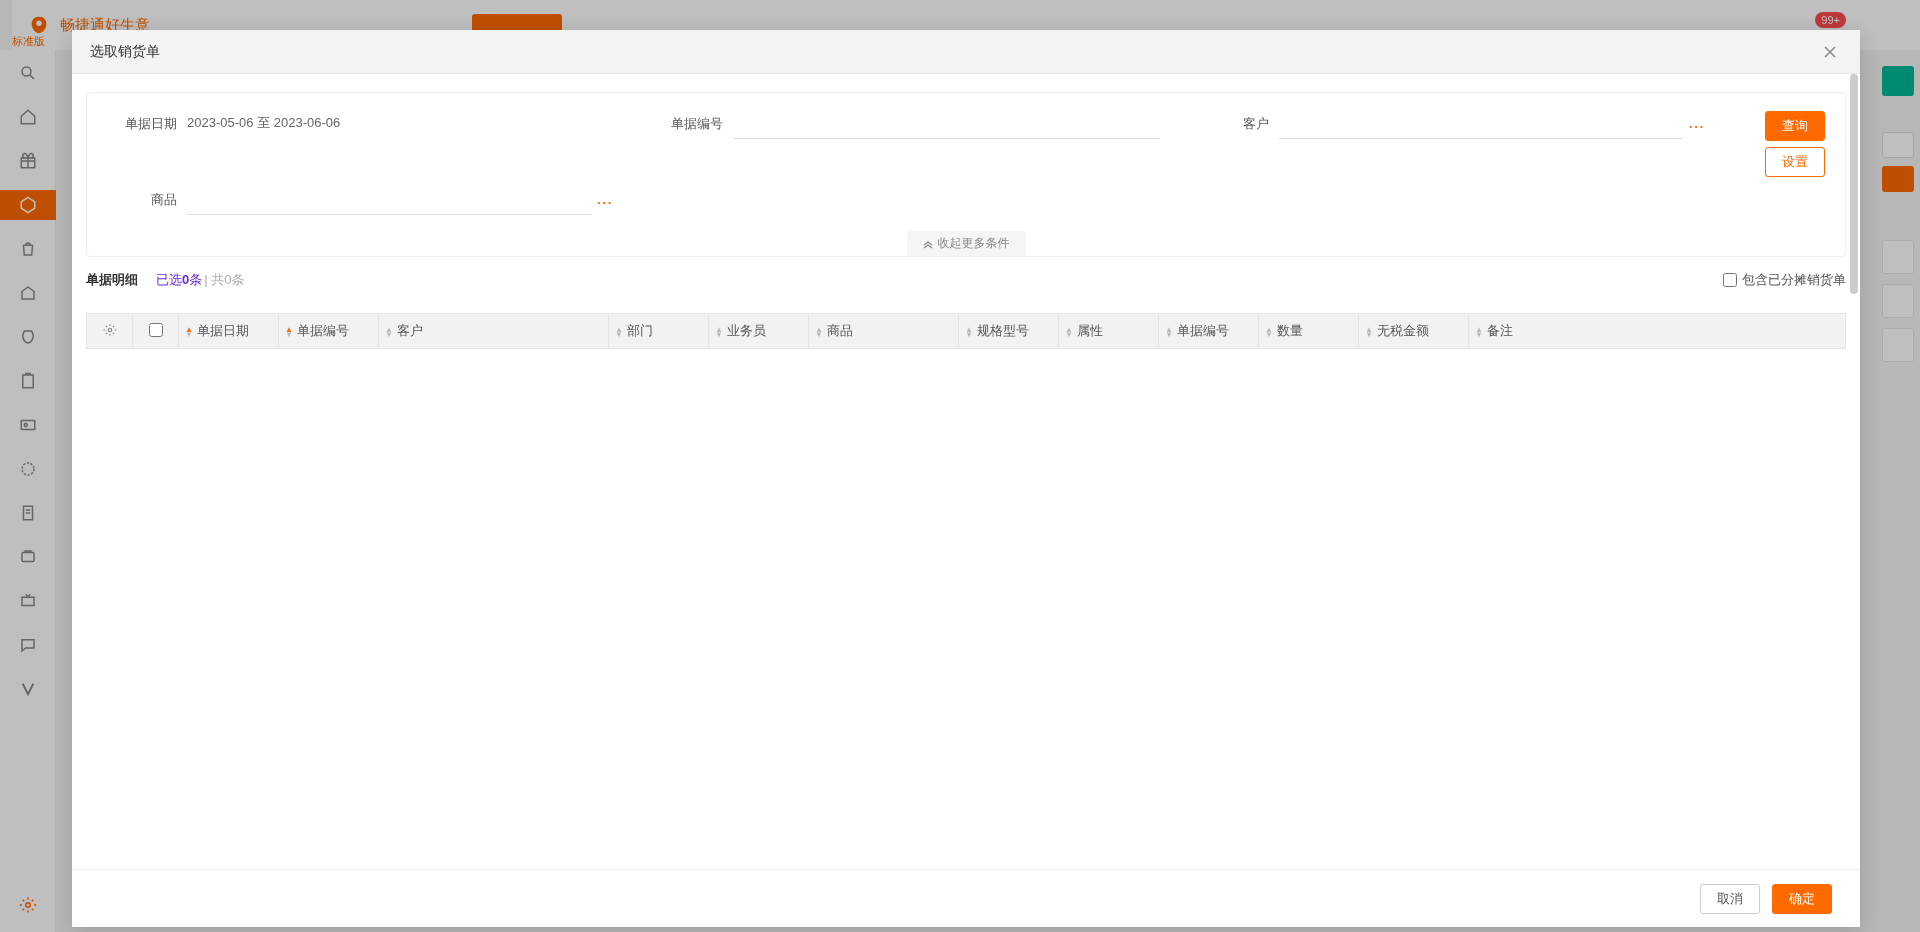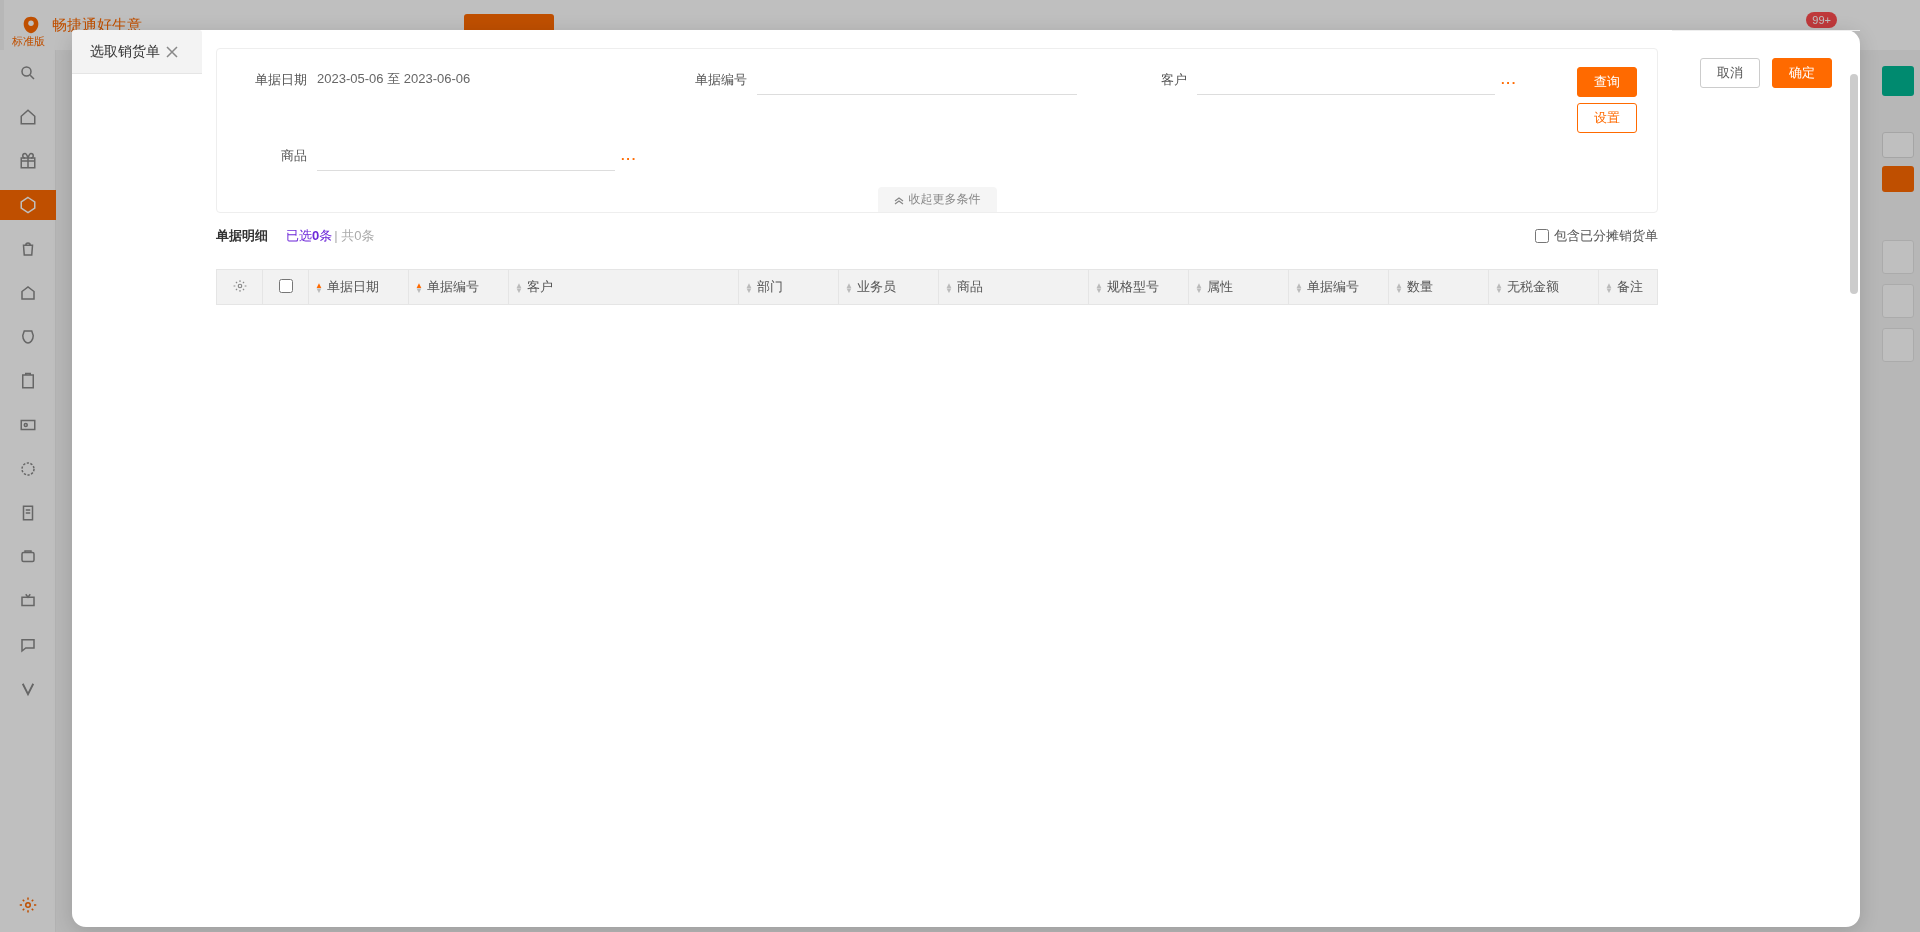--- a/index.html
+++ b/index.html
@@ -2,46 +2,46 @@
 <html><head>
 <meta charset="utf-8">
 <style>
 * { margin: 0; padding: 0; box-sizing: border-box; }
 body { font-family: "Microsoft YaHei", Arial, sans-serif; font-size: 13px; background: #f5f5f5; color: #333; overflow: hidden; width: 1920px; height: 932px; position: relative; }
 
 
 .backdrop { position: absolute; inset: 0; background: rgba(0,0,0,0.25); }
 
 
-.bg-header { position: absolute; top: 0; left: 4px; right: 0; height: 50px; background: #fff; display: flex; align-items: center; padding: 0 12px; }
+.bg-header { position: absolute; top: 0; left: 12px; right: 0; height: 50px; background: #fff; display: flex; align-items: center; padding: 0 12px; }
 .bg-logo { width: 30px; height: 30px; background: #fff; border-radius: 6px; display: flex; align-items: center; justify-content: center; }
 .bg-logo svg { width: 22px; height: 22px; }
 .bg-brand { color: #ff6a00; font-size: 15px; margin-left: 6px; font-weight: 500; }
 .bg-edition { position: absolute; left: 12px; top: 34px; color: #ff6a00; font-size: 11px; }
-.bg-right { position: absolute; right: 83px; top: 12px; display: flex; align-items: center; gap: 14px; }
+.bg-right { position: absolute; right: 74px; top: 12px; display: flex; align-items: center; gap: 14px; }
 .bg-badge { background: #ff4d4f; color: #fff; font-size: 11px; padding: 2px 6px; border-radius: 9px; }
 .bg-orange-btn { position: absolute; top: 14px; left: 460px; width: 90px; height: 28px; background: #ff6a00; border-radius: 3px; }
 
 
 .bg-nav { position: absolute; left: 0; top: 50px; bottom: 0; width: 56px; background: #fff; border-right: 1px solid #eee; display: flex; flex-direction: column; align-items: center; padding-top: 8px; gap: 14px; }
 .bg-nav-item { width: 40px; height: 30px; display: flex; align-items: center; justify-content: center; color: #888; border-radius: 4px; }
 .bg-nav-item.active { background: #ff6a00; color: #fff; width: 56px; border-radius: 0; }
 .bg-nav-item svg { width: 18px; height: 18px; }
 .bg-nav-spacer { flex: 1; }
 .bg-nav-gear { color: #ff6a00; margin-bottom: 12px; }
 
 
 .bg-right-panel { position: absolute; right: 0; top: 60px; width: 44px; display: flex; flex-direction: column; gap: 8px; padding: 6px; }
 .bg-rp-btn { height: 30px; background: #00b894; border-radius: 3px; }
 .bg-rp-btn.o { background: #ff6a00; }
 .bg-rp-btn.w { background: #fff; border: 1px solid #ddd; }
 .bg-rp-box { height: 34px; background: #fff; border: 1px solid #e5e5e5; border-radius: 3px; margin-top: 2px; }
 
 
-.modal { position: absolute; left: 72px; top: 30px; right: 60px; bottom: 5px; background: #fff; border-radius: 14px; box-shadow: 0 4px 20px rgba(0,0,0,0.15); display: flex; flex-direction: row; }
+.modal { position: absolute; left: 72px; top: 30px; right: 60px; bottom: 5px; background: #fff; border-radius: 0; box-shadow: 0 4px 20px rgba(0,0,0,0.15); display: flex; flex-direction: column; }
 .modal-header { height: 44px; background: #f3f3f3; display: flex; align-items: center; padding: 0 18px; border-bottom: 1px solid #e5e5e5; border-radius: 3px 3px 0 0; }
 .modal-title { font-size: 14px; color: #333; }
 .modal-close { margin-left: auto; width: 24px; height: 24px; display: flex; align-items: center; justify-content: center; cursor: pointer; color: #888; }
 .modal-close svg { width: 14px; height: 14px; }
 
 .modal-body { flex: 1; overflow: auto; padding: 18px 14px 0 14px; display: flex; flex-direction: column; position: relative; }
 
 
 .filter-panel { border: 1px solid #eee; border-radius: 4px; padding: 18px 20px 0 20px; position: relative; }
 .filter-grid { display: grid; grid-template-columns: 1fr 1fr 1fr 80px; gap: 10px 40px; align-items: start; }
@@ -80,21 +80,21 @@
 th { background: #f2f2f2; border: 1px solid #e5e5e5; padding: 8px 6px; text-align: left; color: #555; font-weight: 500; font-size: 13px; position: relative; }
 .th-gear { text-align: center; color: #888; }
 .th-gear svg { width: 14px; height: 14px; }
 .th-check { text-align: center; }
 .th-check input { width: 14px; height: 14px; }
 
 .hscroll { height: 14px; overflow-x: scroll; margin-top: auto; }
 .hscroll-inner { width: 2000px; height: 1px; }
 
 
-.modal-footer { height: 58px; border-top: 1px solid #eee; display: flex; align-items: flex-end; justify-content: flex-end; gap: 12px; padding: 0 28px; }
+.modal-footer { height: 58px; border-top: 1px solid #eee; display: flex; align-items: center; justify-content: flex-end; gap: 12px; padding: 0 28px; }
 
 
 .modal-scroll { position: absolute; right: 2px; top: 44px; bottom: 58px; width: 8px; }
 .modal-scroll-thumb { position: absolute; top: 0; width: 8px; height: 220px; background: #ccc; border-radius: 4px; }
 
 
 .sort-icons { display:inline-flex; flex-direction:column; line-height:0; margin-right:4px; vertical-align:middle; }
 .sort-icons span { font-size:8px; line-height:5px; height:5px; }
 </style>
 </head>

